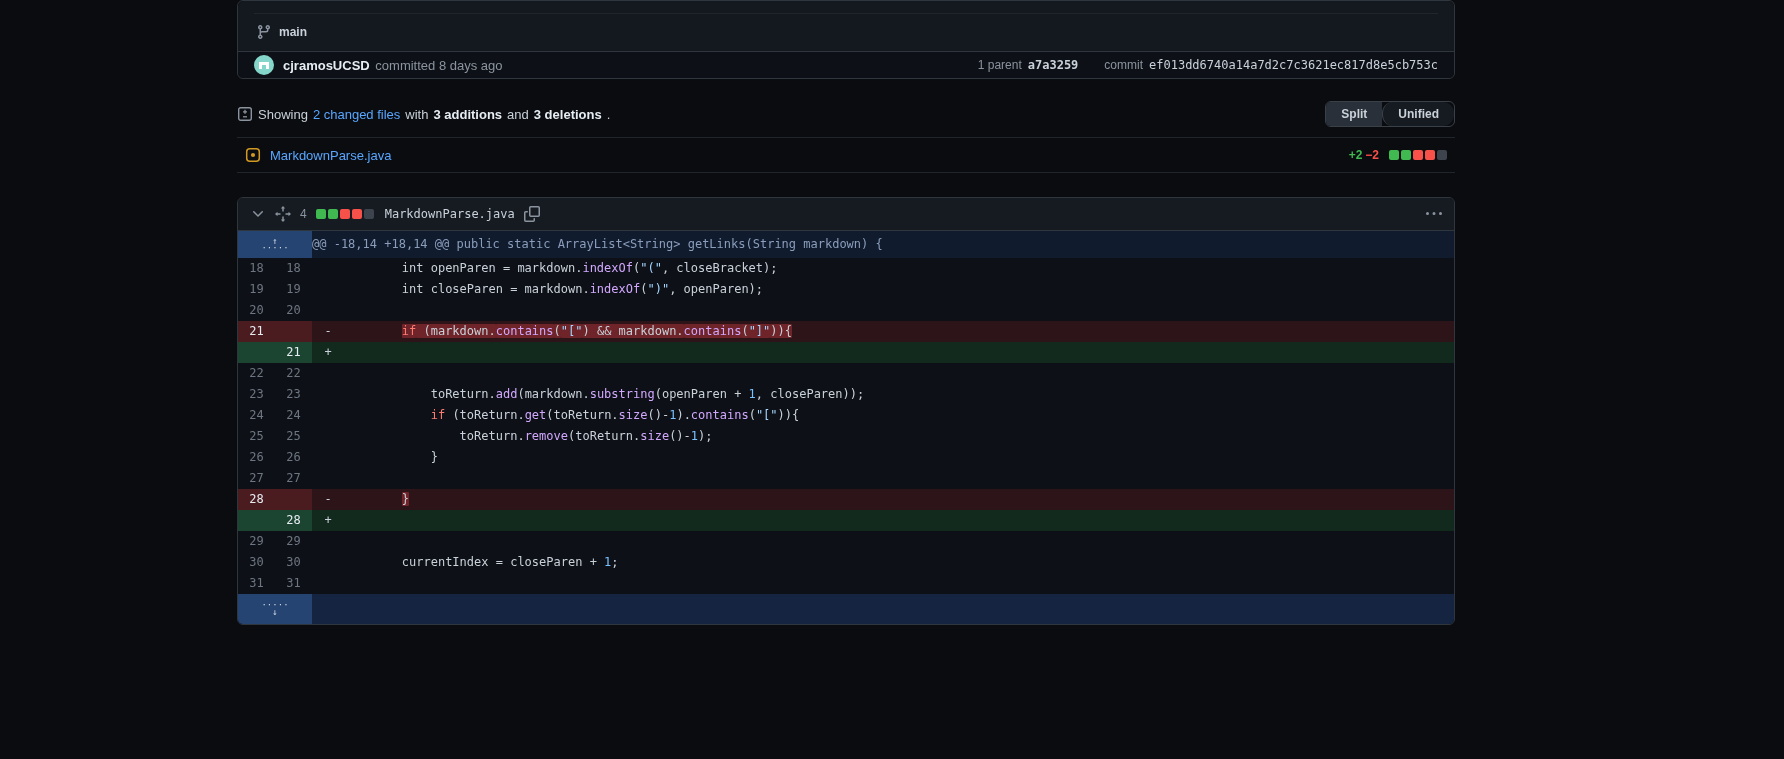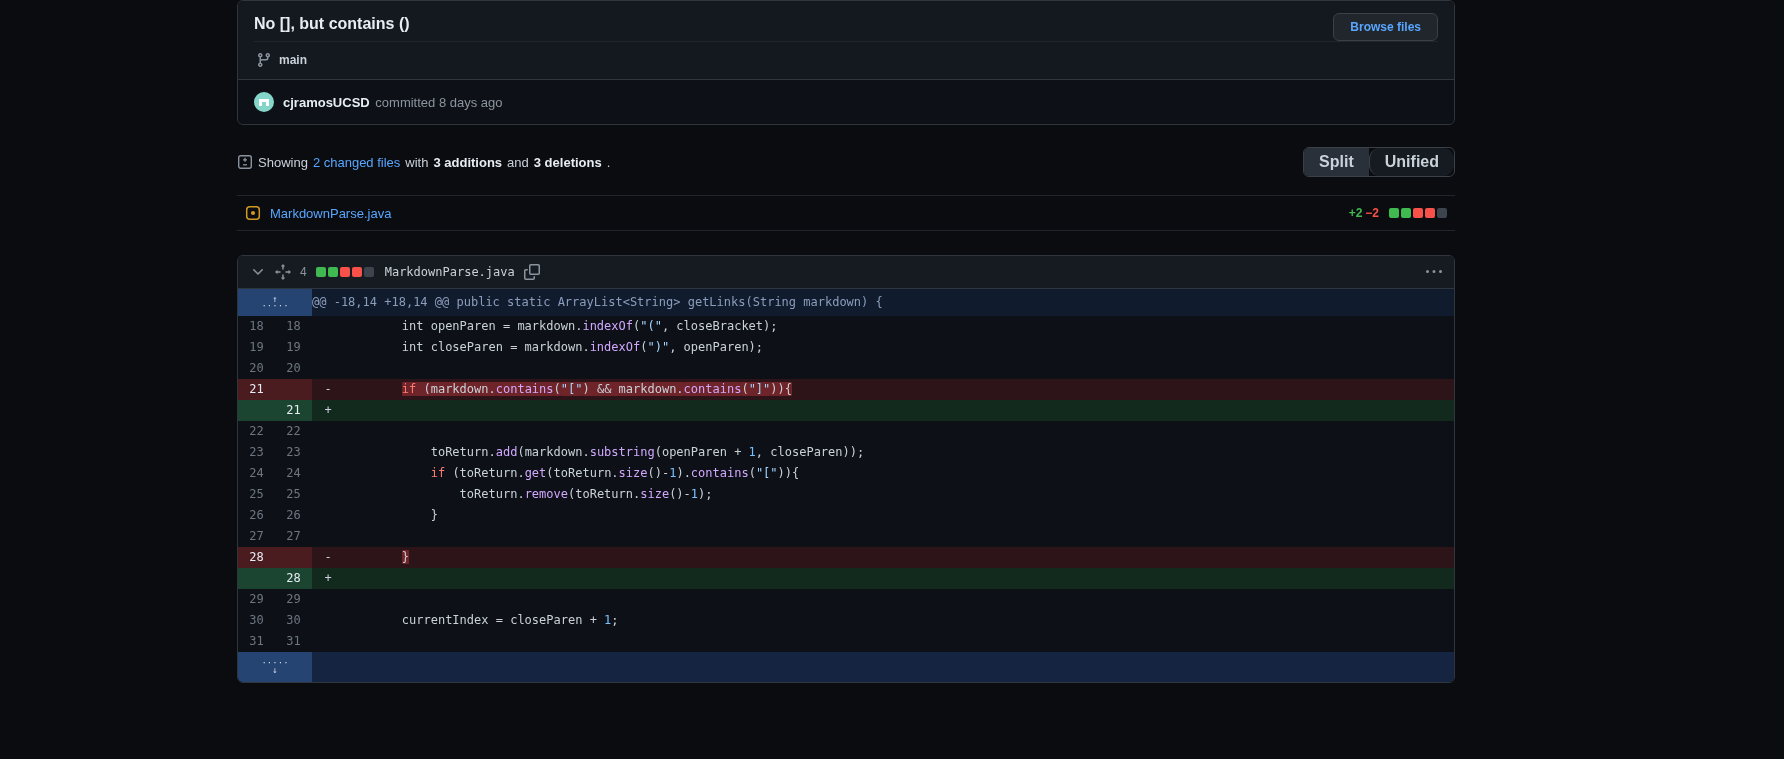--- a/index.html
+++ b/index.html
@@ -19,38 +19,38 @@
   .btn-browse {
     background:#21262d; border:1px solid #3a4047; border-radius:6px;
     color:#58a6ff; font-weight:700; font-size:12px; padding:6px 16px; cursor:pointer;
     font-family:"Liberation Sans", sans-serif;
   }
   .commit-desc { font-family:"DejaVu Sans Mono", monospace; font-size:12px; line-height:21px;
     color:#c9d1d9; white-space:pre; margin:2px 0 14px 0; }
   .branch-row { border-top:1px solid #21262d; padding:10px 2px 11px 2px;
     display:flex; align-items:center; gap:7px; font-size:12px; font-weight:700; color:#c9d1d9; }
   .commit-meta { background:#0d1117; border-top:1px solid #30363d; border-radius:0 0 6px 6px;
-    padding:12px 16px; display:flex; justify-content:space-between; align-items:center; font-size:13px; }
+    padding:3px 16px; display:flex; justify-content:space-between; align-items:center; font-size:13px; }
   .meta-left { display:flex; align-items:center; gap:9px; }
   .avatar { width:20px; height:20px; border-radius:50%; overflow:hidden; flex:none; cursor:pointer; }
   .author { font-weight:700; color:#e6edf3; }
   .committed-text { color:#8b949e; margin-left:2px; }
   .meta-right { display:flex; align-items:center; gap:26px; font-size:12px; color:#8b949e; }
   .meta-pair { display:flex; align-items:center; gap:6px; }
   .sha { font-family:"DejaVu Sans Mono", monospace; color:#c9d1d9; }
   .parent-sha { font-weight:700; cursor:pointer; }
 
   
   .summary-row { display:flex; justify-content:space-between; align-items:center;
-    margin:22px 0 18px 0; font-size:13px; color:#c9d1d9;gap:10px; }
+    margin:22px 0 10px 0; font-size:13px; color:#c9d1d9;gap:10px; }
   .summary-left { display:flex; align-items:center; gap:5px; }
   .summary-left .b { font-weight:700; color:#e6edf3; }
   .link { color:#58a6ff; cursor:pointer; text-decoration:none; }
   .segmented { display:flex; border:1px solid #3a4047; border-radius:6px; overflow:hidden; }
-  .seg-btn { padding:5px 15px; font-size:16px; font-weight:700; color:#c9d1d9;
+  .seg-btn { padding:5px 15px; font-size:12px; font-weight:700; color:#c9d1d9;
     background:#161b22; border:none; cursor:pointer; font-family:"Liberation Sans", sans-serif; }
   .seg-btn.selected { background:#293039; }
   .seg-btn + .seg-btn { border-left:1px solid #3a4047;border-radius:11px; }
 
   
   .file-list { border-bottom:1px solid #21262d; }
   .file-row { display:flex; justify-content:space-between; align-items:center;
     padding:9px 8px; border-top:1px solid #21262d; font-size:13px; }
   .file-left { display:flex; align-items:center; gap:9px; }
   .file-right { display:flex; align-items:center; gap:3px; font-size:12px; font-weight:700; }
@@ -97,43 +97,49 @@
 
   svg.oct { fill:#8b949e; flex:none; }
 </style>
 </head>
 <body>
 
 <div class="content">
 
   <div class="commit-box">
     <div class="commit-top">
-      <div class="title-row">
-        <h1 class="commit-title">No [], but contains ()</h1>
-        <button class="btn-browse">Browse files</button>
-      </div>
       <div class="branch-row">
         <svg class="oct" width="16" height="16" viewBox="0 0 16 16">
             <path d="M9.5 3.25a2.25 2.25 0 1 1 3 2.122V6A2.5 2.5 0 0 1 10 8.5H6a1 1 0 0 0-1 1v1.128a2.251 2.251 0 1 1-1.5 0V5.372a2.25 2.25 0 1 1 1.5 0v1.836A2.493 2.493 0 0 1 6 7h4a1 1 0 0 0 1-1v-.628A2.25 2.25 0 0 1 9.5 3.25Zm-6 0a.75.75 0 1 0 1.5 0 .75.75 0 0 0-1.5 0Zm8.25-.75a.75.75 0 1 0 0 1.5.75.75 0 0 0 0-1.5ZM4.25 12a.75.75 0 1 0 0 1.5.75.75 0 0 0 0-1.5Z"></path>
           </svg>
         <span>main</span>
       </div>
     </div>
     <div class="commit-meta">
       <div class="meta-left">
         <div class="avatar">
           <svg width="20" height="20" viewBox="0 0 20 20">
               <rect width="20" height="20" fill="#84d6ca"></rect>
               <rect x="5" y="7" width="10" height="3" fill="#ffffff"></rect>
               <rect x="5" y="7" width="3" height="7" fill="#ffffff"></rect>
               <rect x="12" y="7" width="3" height="7" fill="#ffffff"></rect>
             </svg>
         </div>
         <span><span class="author">cjramosUCSD</span>
         <span class="committed-text">committed 8 days ago</span></span>
+      </div>
+      <div class="meta-right">
+        <span class="meta-pair">
+          <span>1 parent</span>
+          <span class="sha parent-sha">a7a3259</span>
+        </span>
+        <span class="meta-pair">
+          <span>commit</span>
+          <span class="sha">ef013dd6740a14a7d2c7c3621ec817d8e5cb753c</span>
+        </span>
       </div>
     </div>
   </div>
 
   <div class="summary-row">
     <div class="summary-left">
       <svg class="oct" width="16" height="16" viewBox="0 0 16 16">
           <rect x="1.7" y="1.7" width="12.6" height="12.6" rx="2" fill="none" stroke="#8b949e" stroke-width="1.4"></rect>
           <path d="M8 3.8v4M6 5.8h4" stroke="#8b949e" stroke-width="1.3" fill="none"></path>
           <path d="M6 10.8h4" stroke="#8b949e" stroke-width="1.3" fill="none"></path>

